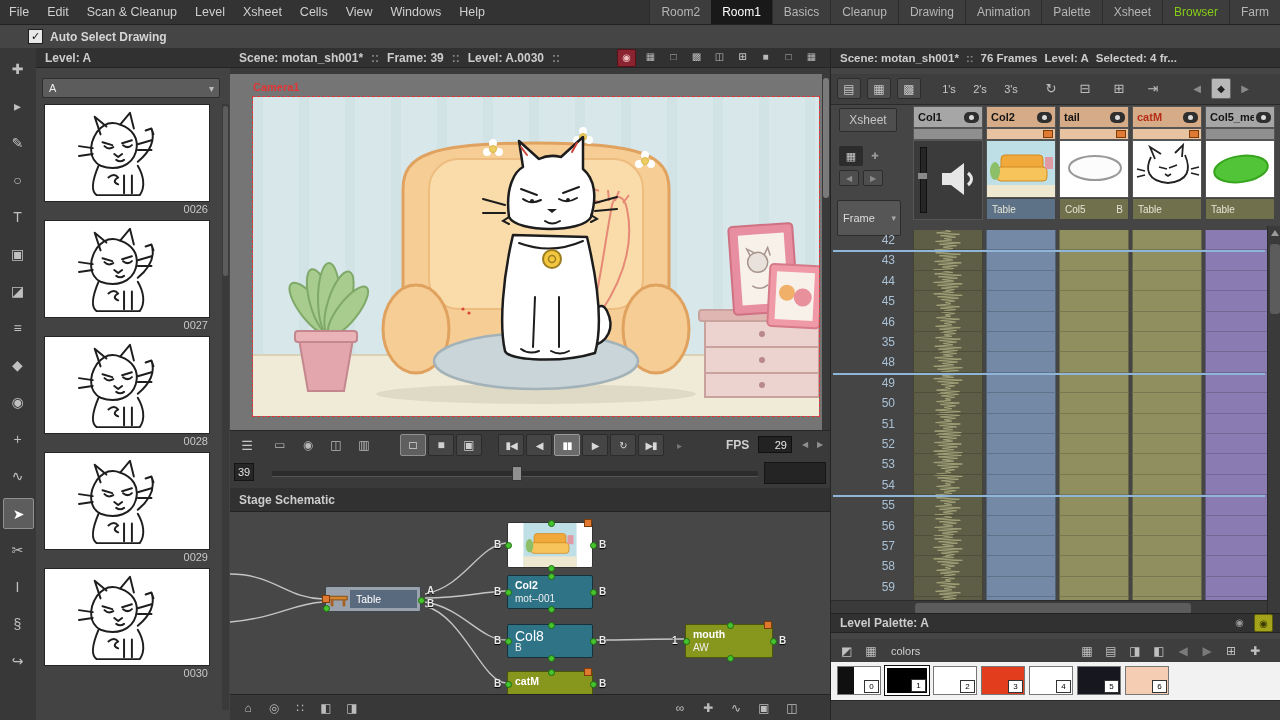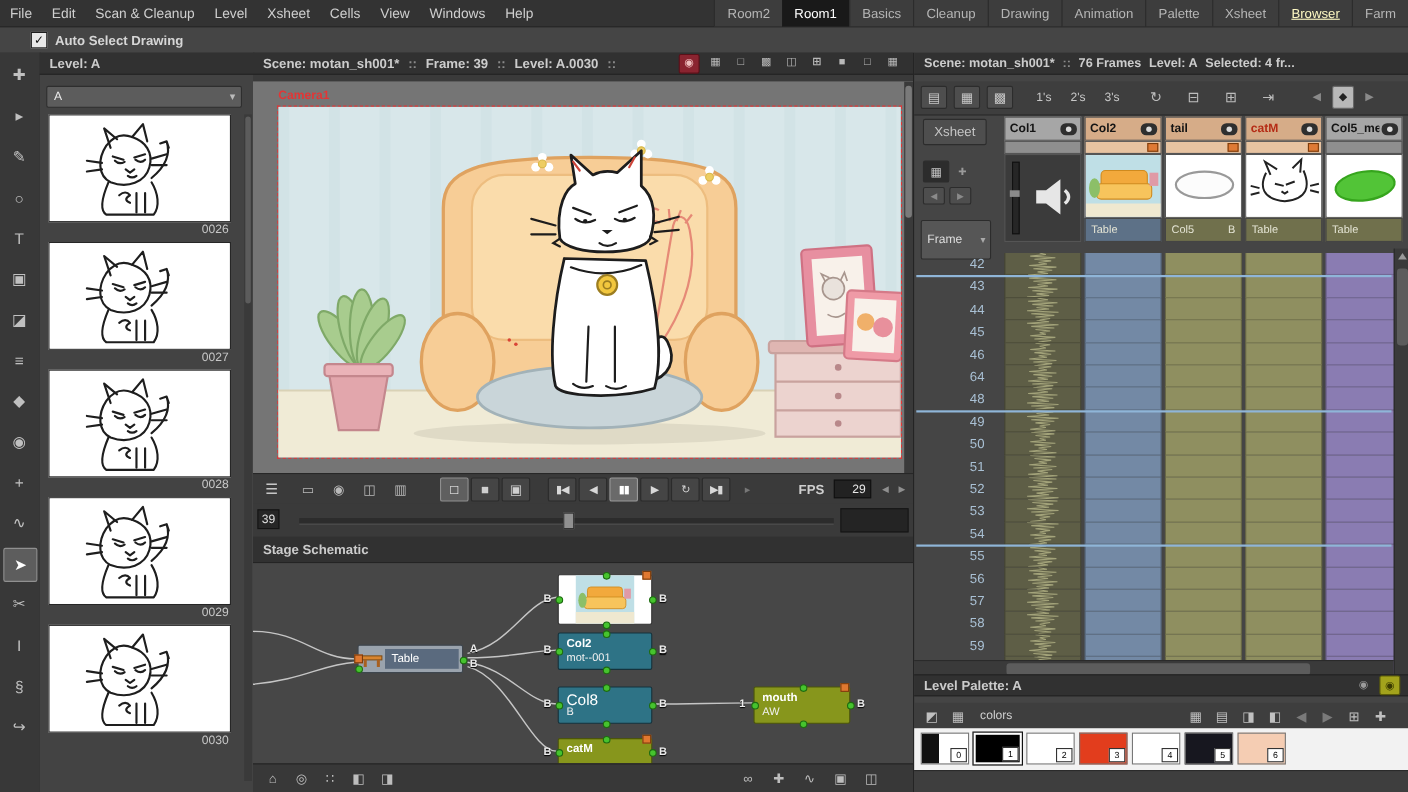--- a/index.html
+++ b/index.html
@@ -60,21 +60,21 @@
       </div>
     <div id="room-tabs">
         <div style="padding: 0px 11px; display: flex; align-items: center; font-size: 12px; background: rgb(61, 61, 61); color: rgb(181, 181, 181); border-left: 1px solid rgb(44, 44, 44);">Room2</div>
         <div style="padding: 0px 11px; display: flex; align-items: center; font-size: 12px; background: rgb(25, 25, 25); color: rgb(255, 255, 255);">Room1</div>
         <div style="padding: 0px 11px; display: flex; align-items: center; font-size: 12px; background: rgb(61, 61, 61); color: rgb(181, 181, 181); border-left: 1px solid rgb(44, 44, 44);">Basics</div>
         <div style="padding: 0px 11px; display: flex; align-items: center; font-size: 12px; background: rgb(61, 61, 61); color: rgb(181, 181, 181); border-left: 1px solid rgb(44, 44, 44);">Cleanup</div>
         <div style="padding: 0px 11px; display: flex; align-items: center; font-size: 12px; background: rgb(61, 61, 61); color: rgb(181, 181, 181); border-left: 1px solid rgb(44, 44, 44);">Drawing</div>
         <div style="padding: 0px 11px; display: flex; align-items: center; font-size: 12px; background: rgb(61, 61, 61); color: rgb(181, 181, 181); border-left: 1px solid rgb(44, 44, 44);">Animation</div>
         <div style="padding: 0px 11px; display: flex; align-items: center; font-size: 12px; background: rgb(61, 61, 61); color: rgb(181, 181, 181); border-left: 1px solid rgb(44, 44, 44);">Palette</div>
         <div style="padding: 0px 11px; display: flex; align-items: center; font-size: 12px; background: rgb(61, 61, 61); color: rgb(181, 181, 181); border-left: 1px solid rgb(44, 44, 44);">Xsheet</div>
-        <div style="padding: 0px 11px; display: flex; align-items: center; font-size: 12px; background: rgb(61, 61, 61); color: #fef9c3; border-left: 1px solid rgb(44, 44, 44); text-decoration: underline;">Browser</div>
+        <div style="padding: 0px 11px; display: flex; align-items: center; font-size: 12px; background: rgb(61, 61, 61); color: #84cc16; border-left: 1px solid rgb(44, 44, 44);">Browser</div>
         <div style="padding: 0px 11px; display: flex; align-items: center; font-size: 12px; background: rgb(61, 61, 61); color: rgb(181, 181, 181); border-left: 1px solid rgb(44, 44, 44);">Farm</div>
       </div>
   </div>
 
   <div id="optionsbar">
     <div style="margin-left:28px;width:13px;height:13px;background:#e8e8e8;border:1px solid #1d1d1d;display:flex;align-items:center;justify-content:center;font-size:11px;color:#111;font-weight:bold;">
         <span>✓</span>
       </div>
     <span style="margin-left:7px;color:#d6d6d6;font-size:12px;font-weight:bold;">Auto Select Drawing</span>
   </div>
@@ -642,21 +642,21 @@
         <div class="cell" style="left: 301px; top: 243.2px; width: 70px; height: 20.4px; background: rgb(143, 143, 96);"></div>
         <div class="cell" style="left: 374px; top: 243.2px; width: 70px; height: 20.4px; background: rgb(138, 124, 178);"></div>
         <div class="rownum" style="top: 266.6px; padding-right: 8px; box-sizing: border-box;">46</div>
         <div class="cell" style="left: 82px; top: 263.6px; width: 70px; height: 20.4px; background: rgb(94, 94, 70);"><svg width="68" height="20" viewBox="0 0 70 21">
             <polyline points="28,0 42,1.5 32,3 38,4.5 23,6 47,7.5 27,9 43,10.5 31,12 39,13.5 22,15 48,16.5 26,18 44,19.5 30,21 40,22.5 " fill="none" stroke="#a3a37a" stroke-width="1"></polyline>
           </svg></div>
         <div class="cell" style="left: 155px; top: 263.6px; width: 70px; height: 20.4px; background: rgb(115, 137, 165);"></div>
         <div class="cell" style="left: 228px; top: 263.6px; width: 70px; height: 20.4px; background: rgb(143, 143, 96);"></div>
         <div class="cell" style="left: 301px; top: 263.6px; width: 70px; height: 20.4px; background: rgb(143, 143, 96);"></div>
         <div class="cell" style="left: 374px; top: 263.6px; width: 70px; height: 20.4px; background: rgb(138, 124, 178);"></div>
-        <div class="rownum" style="top: 287px; padding-right: 8px; box-sizing: border-box;">64</div>
+        <div class="rownum" style="top: 287px; padding-right: 8px; box-sizing: border-box;">35</div>
         <div class="cell" style="left: 82px; top: 284px; width: 70px; height: 20.4px; background: rgb(94, 94, 70);"><svg width="68" height="20" viewBox="0 0 70 21">
             <polyline points="27,0 43,1.5 31,3 39,4.5 22,6 48,7.5 26,9 44,10.5 30,12 40,13.5 21,15 49,16.5 25,18 45,19.5 29,21 41,22.5 " fill="none" stroke="#a3a37a" stroke-width="1"></polyline>
           </svg></div>
         <div class="cell" style="left: 155px; top: 284px; width: 70px; height: 20.4px; background: rgb(115, 137, 165);"></div>
         <div class="cell" style="left: 228px; top: 284px; width: 70px; height: 20.4px; background: rgb(143, 143, 96);"></div>
         <div class="cell" style="left: 301px; top: 284px; width: 70px; height: 20.4px; background: rgb(143, 143, 96);"></div>
         <div class="cell" style="left: 374px; top: 284px; width: 70px; height: 20.4px; background: rgb(138, 124, 178);"></div>
         <div class="rownum" style="top: 307.4px; padding-right: 8px; box-sizing: border-box;">48</div>
         <div class="cell" style="left: 82px; top: 304.4px; width: 70px; height: 20.4px; background: rgb(94, 94, 70);"><svg width="68" height="20" viewBox="0 0 70 21">
             <polyline points="26,0 44,1.5 30,3 40,4.5 21,6 49,7.5 25,9 45,10.5 29,12 41,13.5 20,15 50,16.5 24,18 46,19.5 28,21 42,22.5 " fill="none" stroke="#a3a37a" stroke-width="1"></polyline>

